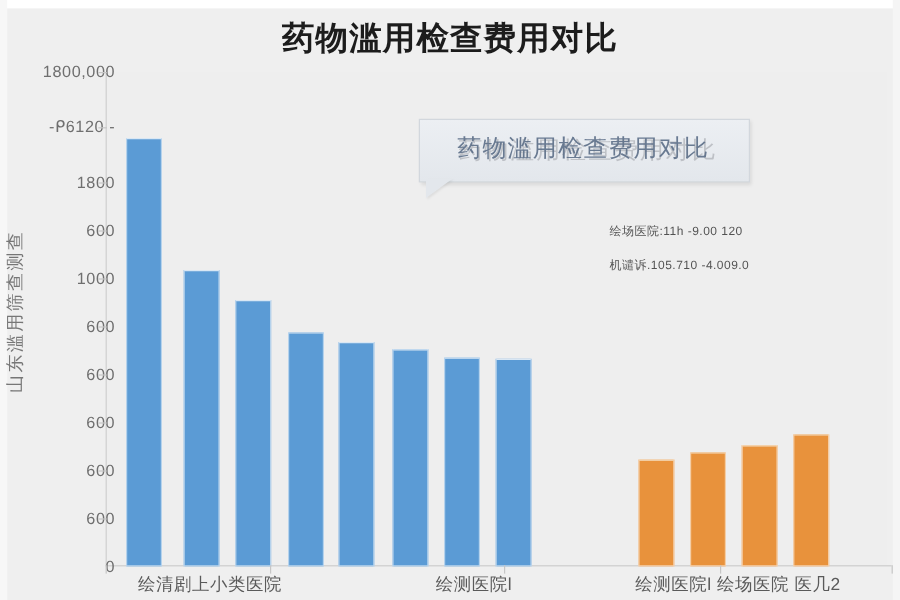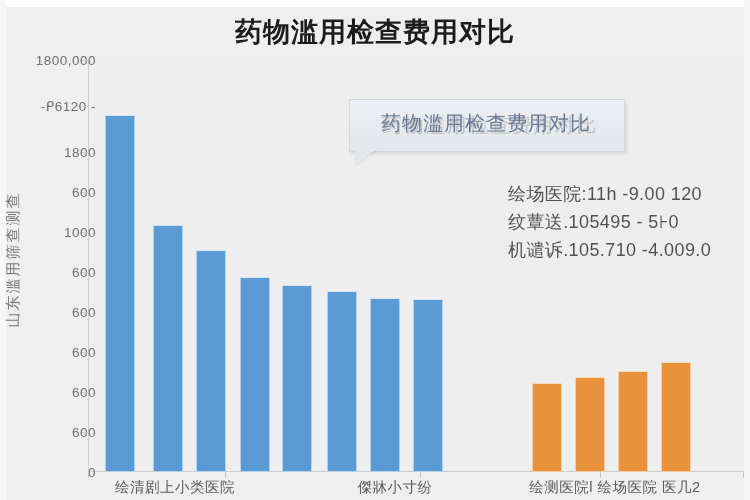--- a/index.html
+++ b/index.html
@@ -176,21 +176,21 @@
   }
 
   
   #annotations {
     position: absolute;
     left: 508px;
     top: 180px;
     width: 238px;
   }
   .annot-line {
-    font-size: 18px;
+    font-size: 10px;
     color: #3d3d3d;
     line-height: 28px;
     white-space: nowrap;
     letter-spacing: 0.4px;
     opacity: 0.88;
   }
 </style>
 </head>
 <body>
 
@@ -241,33 +241,32 @@
       <div class="bar blue" title="760" style="left: 282px; width: 30px; height: 173.956px;"></div>
       <div class="bar blue" title="755" style="left: 325px; width: 30px; height: 172.811px;"></div>
       <div class="bar orange" title="390" style="left: 444px; width: 30px; height: 89.2667px;"></div>
       <div class="bar orange" title="415" style="left: 487px; width: 30px; height: 94.9889px;"></div>
       <div class="bar orange" title="440" style="left: 530px; width: 30px; height: 100.711px;"></div>
       <div class="bar orange" title="480" style="left: 573px; width: 30px; height: 109.867px;"></div>
     </div>
 
   <div id="x-ticks">
       <div class="xtick-label" style="left: 175px;">绘清剧上小类医院</div>
-      <div class="xtick-label" style="left: 395px;">傑牀小寸纷</div>
+      <div class="xtick-label" style="left: 395px;">绘测医院l</div>
       <div class="xtick-label" style="left: 615px;">绘测医院l 绘场医院 医几2</div>
       <div class="xtick-mark" style="left: 88px;"></div>
       <div class="xtick-mark" style="left: 225px;"></div>
       <div class="xtick-mark" style="left: 420px;"></div>
       <div class="xtick-mark" style="left: 600px;"></div>
       <div class="xtick-mark" style="left: 743px;"></div>
     </div>
 
   <div id="callout"></div>
   <div id="callout-tail"></div>
   <div id="callout-text-ghost">药物滥用检查费用对比</div>
   <div id="callout-text">药物滥用检查费用对比</div>
 
   <div id="annotations">
       <div class="annot-line">绘场医院:11h -9.00 120</div>
-      <div class="annot-line">纹蕈送.105495 - 5⊦0</div>
       <div class="annot-line">机谴诉.105.710 -4.009.0</div>
     </div>
 
 </div>
 
 </body></html>

